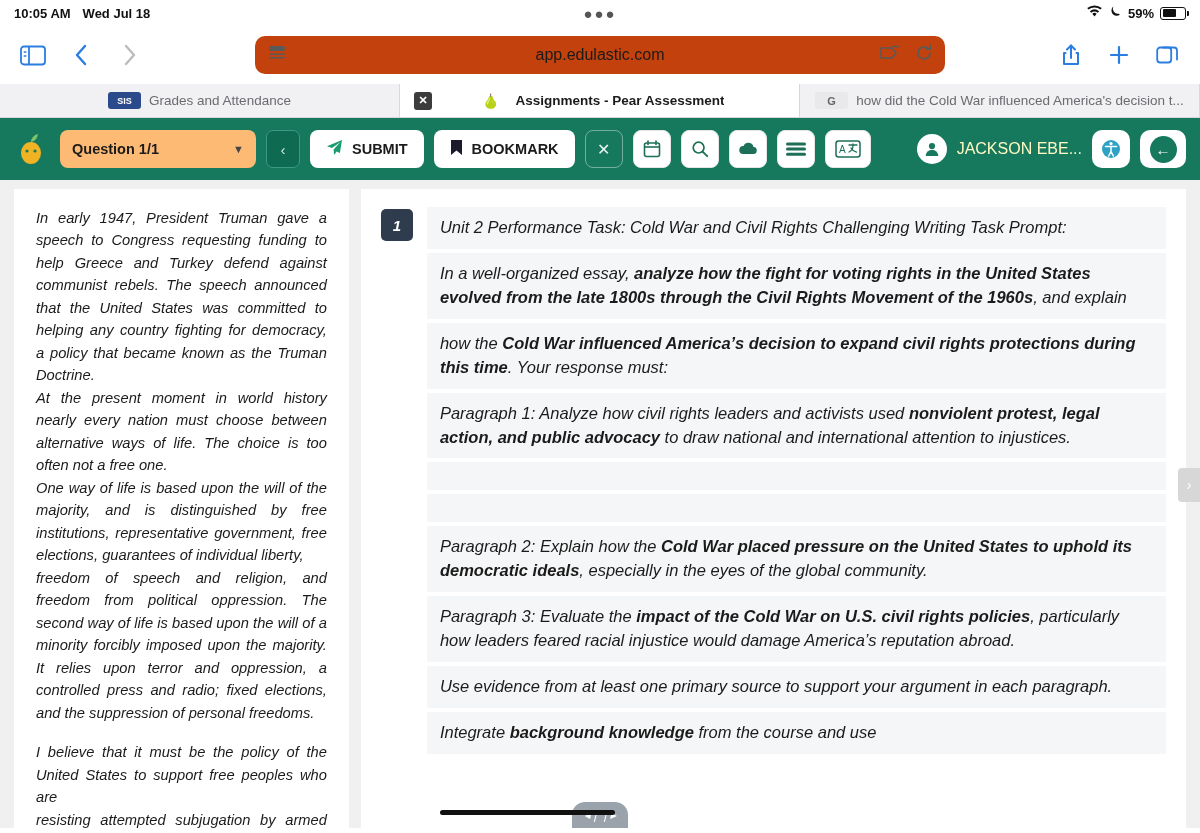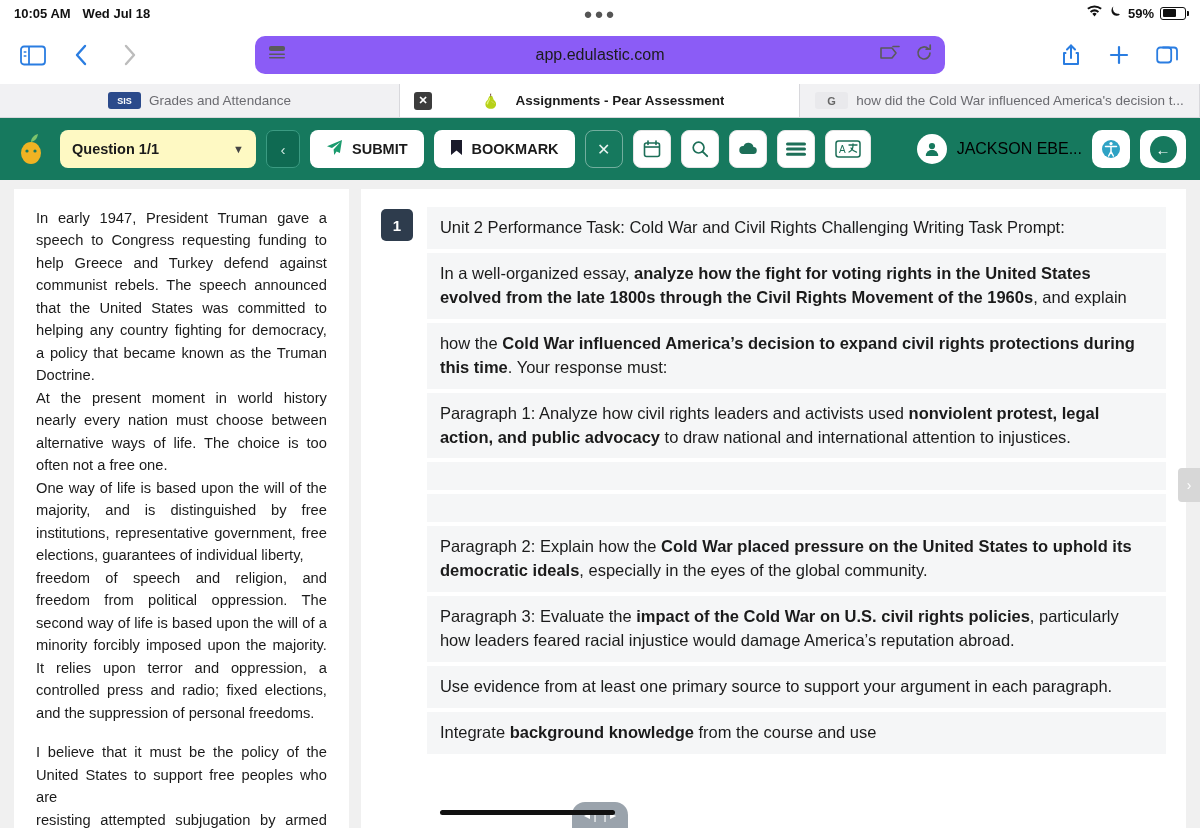--- a/index.html
+++ b/index.html
@@ -40,21 +40,21 @@
   .browser-bar {
     height: 58px; display: flex; align-items: center;
     padding: 0 16px; gap: 14px; background: #ffffff;
   }
   .tb-icon {
     width: 34px; height: 34px; display: flex; align-items: center; justify-content: center;
     color: #2a7de1; flex: 0 0 auto;
   }
   .tb-icon.gray { color: #b7b7b7; }
   .addressbar {
-    flex: 1 1 auto; height: 38px; background: #8b5cf6; border-radius: 10px;
+    flex: 1 1 auto; height: 38px; background: #c2410c; border-radius: 10px;
     display: flex; align-items: center; padding: 0 12px; position: relative;
     max-width: 690px; margin: 0 auto;
   }
   .addr-left { display: flex; align-items: center; gap: 10px; color: #5a5a5a; }
   .addr-url {
     position: absolute; left: 0; right: 0; text-align: center;
     font-size: 16px; color: #1b1b1b;
   }
   .addr-right { margin-left: auto; display: flex; align-items: center; gap: 14px; color: #5a5a5a; z-index: 2;}
 
@@ -81,21 +81,21 @@
     position: absolute; left: 14px;
   }
 
   
   .app-toolbar {
     height: 62px; background: #16795e; display: flex; align-items: center;
     padding: 0 14px; gap: 10px;
   }
   .logo-badge { width: 36px; height: 36px; display:flex; align-items:center; justify-content:center; font-size: 25px; }
   .qselect {
-    width: 196px; height: 38px; background: #fef9c3; border-radius: 8px;
+    width: 196px; height: 38px; background: #fdba74; border-radius: 8px;
     display: flex; align-items: center; padding: 0 12px;
     font-size: 14.5px; font-weight: bold; color: #1b1b1b;
   }
   .qselect .chev { margin-left: auto; color: #444; font-size: 11px; }
   .prevbtn {
     width: 34px; height: 38px; background: #0f6a52; border: 1px solid #3b9b82;
     border-radius: 7px; display: flex; align-items: center; justify-content: center;
     color: #cfe9e0; font-size: 15px;
   }
   .pill {
@@ -103,42 +103,42 @@
     gap: 9px; padding: 0 16px; font-size: 14.5px; font-weight: bold; color: #1b1b1b;
   }
   .tool-sq {
     width: 38px; height: 38px; border-radius: 8px; background: #fff;
     display: flex; align-items: center; justify-content: center; color: #1d6f58;
     font-size: 16px; border: 1px solid #e5e5e5;
   }
   .tool-sq.ghost { background: transparent; border: 1px solid #ffffff66; color: #eaf5f1; }
   .tool-wide { width: 46px; }
   .spacer { flex: 1 1 auto; }
-  .user-chip { display: flex; align-items: center; gap: 10px; color: #000000; font-size: 16px; }
+  .user-chip { display: flex; align-items: center; gap: 10px; color: #fef9c3; font-size: 16px; }
   .avatar-circle {
     width: 30px; height: 30px; border-radius: 50%; background: #fff; color: #16795e;
     display: flex; align-items: center; justify-content: center; font-size: 15px;
   }
   .round-btn {
     width: 38px; height: 38px; border-radius: 10px; background: #fff;
     display: flex; align-items: center; justify-content: center; color: #1d6f58; font-size: 19px;
   }
   .back-btn {
     width: 46px; height: 38px; border-radius: 10px; background: #fff;
     display: flex; align-items: center; justify-content: center;
   }
   .back-circle {
     width: 27px; height: 27px; border-radius: 50%; background: #16795e; color: #fff;
     display: flex; align-items: center; justify-content: center; font-size: 15px;
   }
 
   
   .content {
     height: 648px; background: #f0f0f0; display: flex; position: relative;
-    padding: 9px 14px 0 14px; gap: 12px;
+    padding: 9px 14px 0 14px; gap: 12px; font-style: italic;
   }
   .panel {
     background: #fff; height: 100%; overflow: hidden; position: relative;
   }
   .panel.left { width: 568px; padding: 18px 22px; }
   .panel.right { flex: 1 1 auto; padding: 18px 20px 0 20px; }
 
   .doc p {
     font-size: 14.7px; line-height: 1.53; color: #1b1b1b; text-align: justify;
     margin-bottom: 0;

